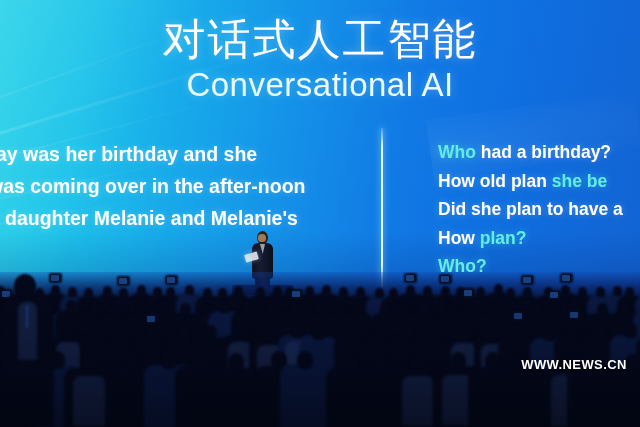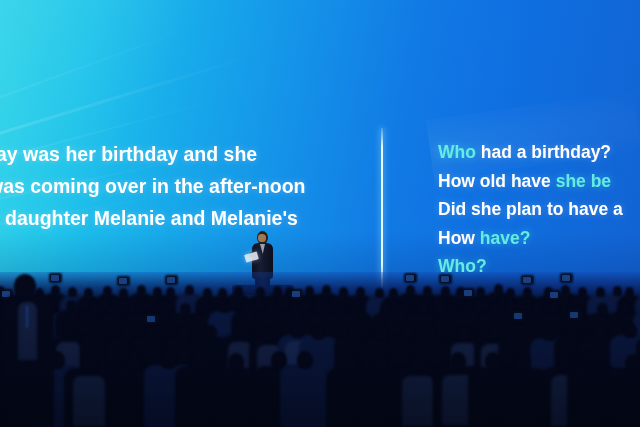--- a/index.html
+++ b/index.html
@@ -242,34 +242,38 @@
   <div id="screen">
     <div class="streak s1"></div>
     <div class="streak s2"></div>
     <div class="streak s3"></div>
     <div class="streak s4"></div>
     <div class="streak s5"></div>
     <div class="streak s6"></div>
     <div id="wallshade"></div>
   </div>
 
+  <div id="title-block">
+    <div id="title-cn">对话式人工智能</div>
+    <div id="title-en">Conversational AI</div>
+  </div>
 
   <div id="divider"></div>
 
   <div id="transcript">
     <div class="tline l1">ay was her birthday and she</div>
     <div class="tline l2">was coming over in the after-noon</div>
     <div class="tline l3">r daughter Melanie and Melanie's</div>
   </div>
 
   <div id="questions">
       <div class="qline"><span class="hl">Who</span><span> had a birthday?</span></div>
-      <div class="qline"><span>How old have </span><span class="hl">she be</span></div>
+      <div class="qline"><span>How old plan </span><span class="hl">she be</span></div>
       <div class="qline"><span>Did she plan to have a</span></div>
-      <div class="qline"><span>How </span><span class="hl">have?</span></div>
+      <div class="qline"><span>How </span><span class="hl">plan?</span></div>
       <div class="qline"><span class="hl">Who?</span></div>
     </div>
 
   <div id="podium-base"></div>
   <div id="speaker">
     <div id="sp-head"></div>
     <div id="sp-face"></div>
     <div id="sp-body"></div>
     <div id="sp-shirt"></div>
     <div id="sp-legs"></div>
@@ -545,15 +549,16 @@
         <div class="head" style="left: 624.623px; top: 81.759px; width: 16px; height: 18px;"></div>
         <div class="torso" style="left: 4px; top: 22px; width: 50px; height: 133px; border-radius: 14px 14px 0px 0px;"></div>
         <div class="head" style="left: 14px; top: 2px; width: 22px; height: 24px;"></div>
         <div class="shirt" style="left: 18px; top: 30px; width: 19px; height: 58px; opacity: 0.5;"></div>
         <div class="lanyard" style="left: 26px; top: 34px; height: 22px;"></div>
       </div>
     <div id="aud-fade"></div>
   </div>
 
   <div id="watermark">
+    <div id="wm-url">WWW.NEWS.CN</div>
   </div>
 
 </div>
 
 </body></html>

